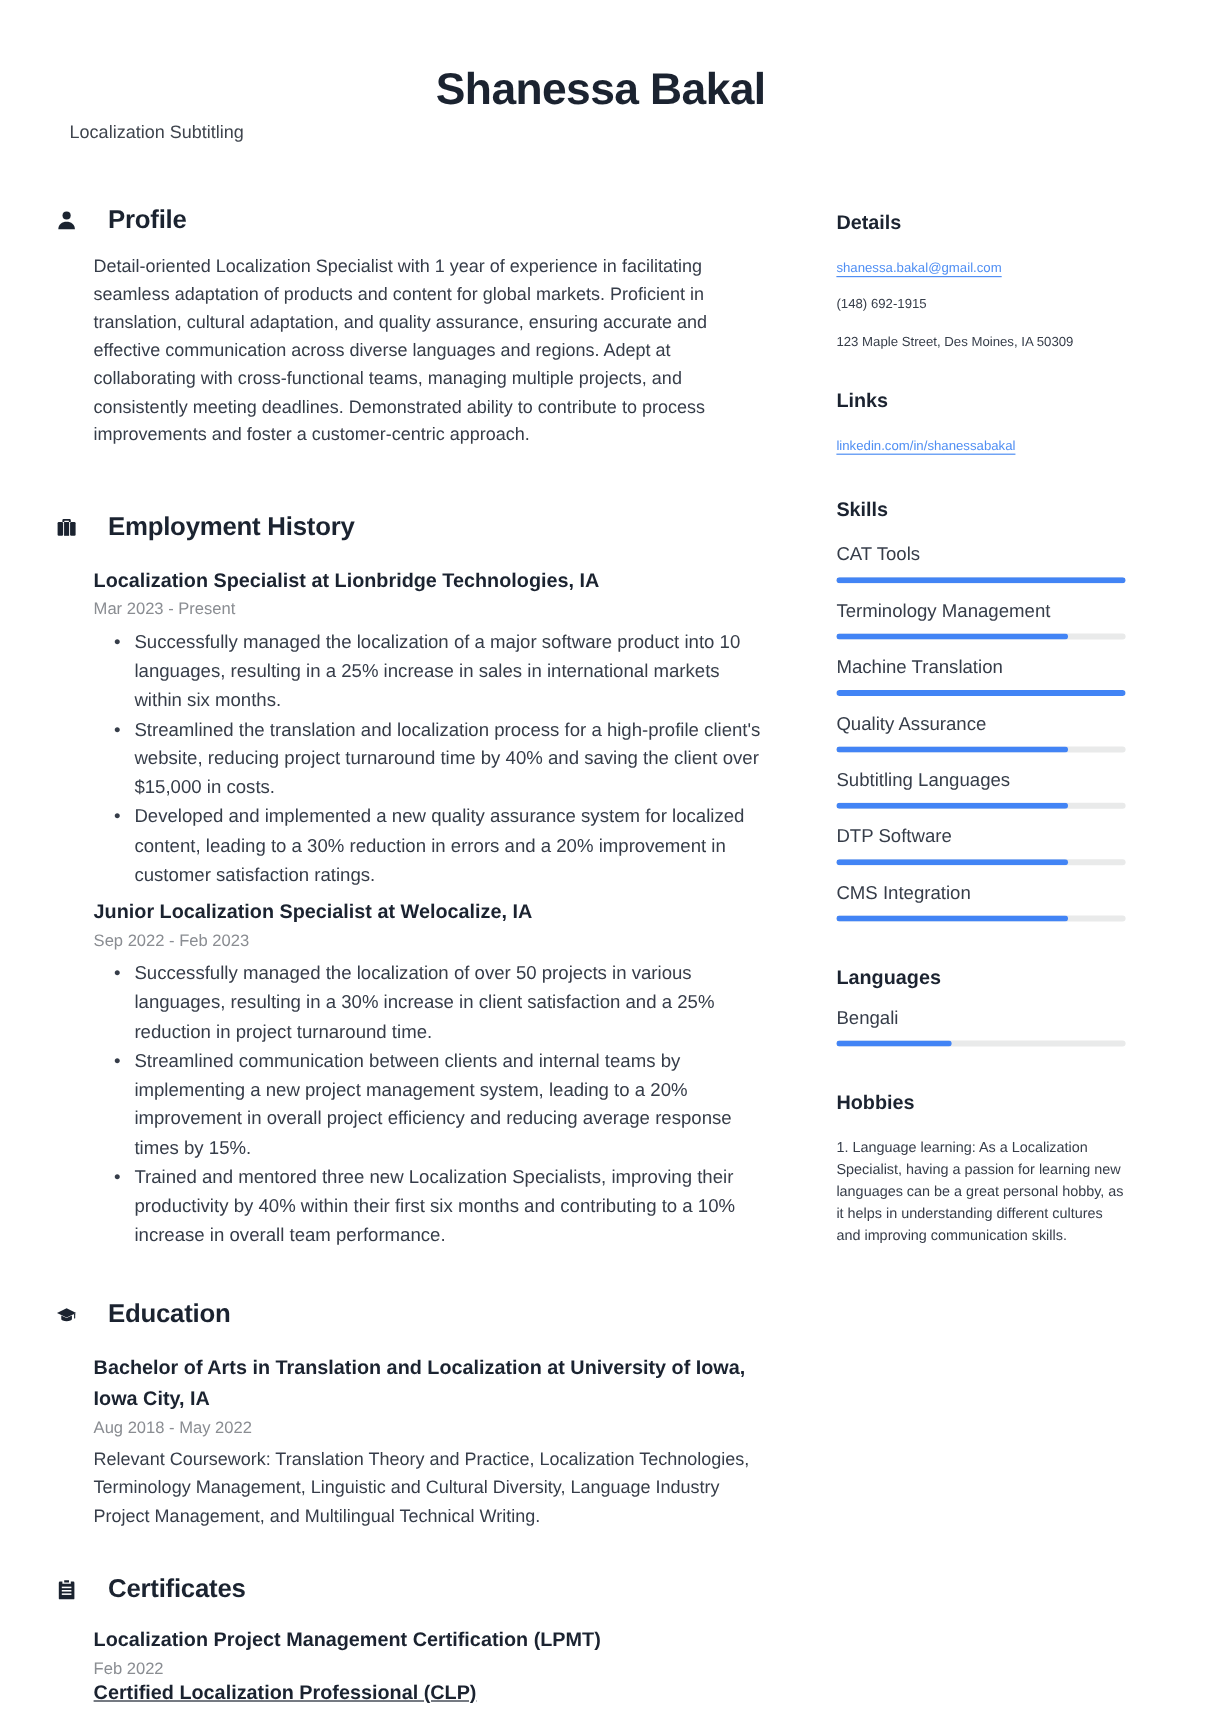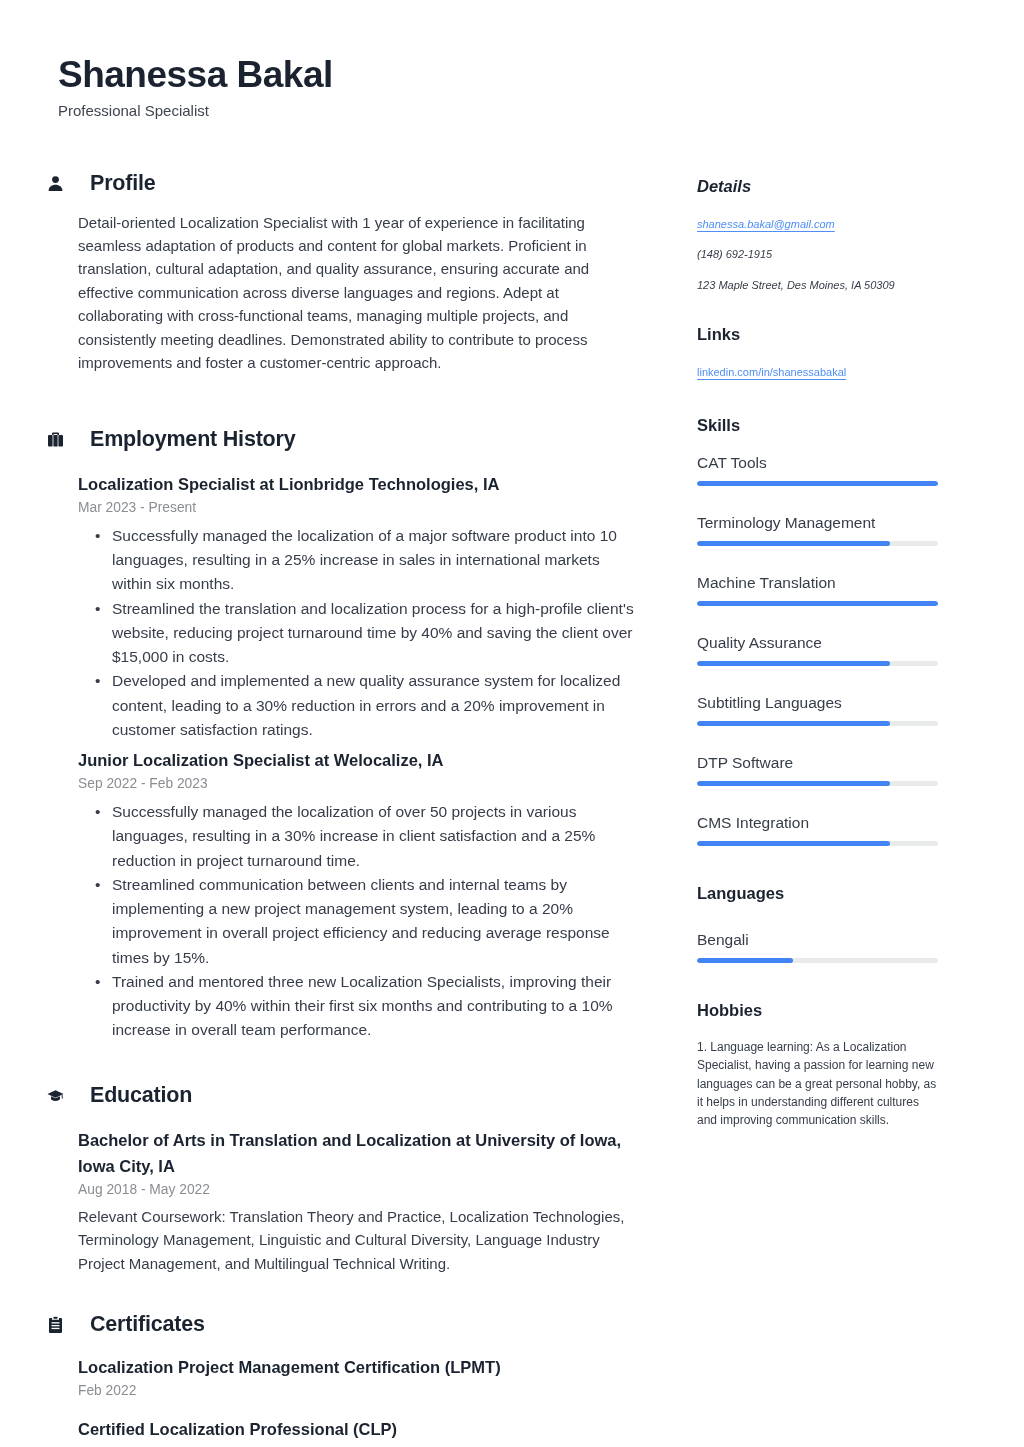--- a/index.html
+++ b/index.html
@@ -1,62 +1,62 @@
 <!DOCTYPE html>
 <html><head>
 <meta charset="utf-8">
 <style>
   html,body{margin:0;padding:0;background:#ffffff;}
   .page{position:relative;width:1024px;height:1447px;background:#ffffff;overflow:hidden;
         font-family:"Liberation Sans",sans-serif;color:#363d49;}
   
   .main{position:absolute;left:47px;top:0;width:591px;}
   .header{margin:54px 0 0 11px;}
-  .name{font-size:37px;font-weight:700;color:#1b2330;letter-spacing:-0.5px;line-height:1.15;margin:0;}
+  .name{font-size:37px;font-weight:700;color:#1b2330;letter-spacing:-0.5px;line-height:1.15;margin:0;text-align:right;}
   .job-subtitle{font-size:15px;color:#3f454e;margin-top:5px;}
   .section{margin-top:52px;}
   .section-head{display:flex;align-items:center;gap:26px;}
   .section-head .icon{width:17px;height:17px;flex:none;display:flex;align-items:center;justify-content:center;}
   .section-head h2{font-size:21.5px;font-weight:700;color:#1b2330;margin:0;letter-spacing:-0.2px;}
   .section-body{padding-left:31px;}
   .para{font-size:15px;line-height:1.565;margin-top:15px;color:#363d49;}
   .entry-title{font-size:16.5px;font-weight:700;color:#1b2330;line-height:1.58;margin-top:19px;}
   .entry-dates{font-size:13.8px;color:#8a8d92;margin-top:3px;}
   .bullets{margin:9px 0 0 0;padding:0;list-style:none;}
   .bullets li{display:flex;margin-left:17px;font-size:15.5px;line-height:1.565;color:#363d49;}
   .bullets .dot{width:17px;flex:none;}
   .tight{margin-top:5px;}
   
   .sidebar{position:absolute;left:697px;top:0;width:241px;}
   .side-head{font-size:16.5px;font-weight:700;color:#1b2330;margin:0;}
   .side-text{font-size:11px;line-height:1.48;color:#363d49;}
   a.link{color:#4f8ef3;text-decoration:underline;text-underline-offset:3px;}
   .detail-item{margin-top:14px;}
   .detail-item.first{margin-top:20px;}
-  .skill-item{margin-top:28px;}
+  .skill-item{margin-top:15px;}
   .skill-label{font-size:15.5px;color:#363d49;margin-bottom:9px;}
   .bar{height:5px;background:#e9eaea;border-radius:3px;overflow:hidden;}
   .bar-fill{height:100%;background:#4284f5;border-radius:3px;}
   .mt20{margin-top:20px;}
   .mt32{margin-top:32px;}
   .mt36{margin-top:36px;}
   .mt38{margin-top:38px;}
   .hobby-text{font-size:12px;line-height:1.52;color:#363d49;margin-top:18px;}
   svg{display:block;}
 </style>
 </head>
 <body>
 
 <div class="page">
 
   <div class="main">
 
     <div class="header">
       <h1 class="name">Shanessa Bakal</h1>
-      <div class="job-subtitle">Professional Specialist</div>
+      <div class="job-subtitle">Localization Subtitling</div>
     </div>
 
     <div class="section">
       <div class="section-head">
         <span class="icon">
           <svg width="17" height="17" viewBox="0 0 17 17" fill="#1b2330">
             <circle cx="8.5" cy="4.6" r="3.4"></circle>
             <path d="M1.6 16c0-4.1 3.1-6.2 6.9-6.2s6.9 2.1 6.9 6.2z"></path>
           </svg>
         </span>
@@ -152,30 +152,30 @@
           </svg>
         </span>
         <h2>Certificates</h2>
       </div>
       <div class="section-body">
         <div>
           <div class="entry-title" style="margin-top:17px;">Localization Project Management Certification (LPMT)</div>
           <div class="entry-dates">Feb 2022</div>
         </div>
         <div>
-          <div class="entry-title" style="margin-top:18px;">Certified Localization Professional (CLP)</div>
+          <div class="entry-title" style="margin-top:0;text-decoration:underline;">Certified Localization Professional (CLP)</div>
         </div>
       </div>
     </div>
 
   </div>
 
   <div class="sidebar">
 
-    <div style="margin-top:177px;font-style:italic;">
+    <div style="margin-top:177px;">
       <h3 class="side-head">Details</h3>
       <div class="detail-item first side-text">
         <a class="link" href="#">shanessa.bakal@gmail.com</a>
       </div>
       <div class="detail-item side-text">(148) 692-1915</div>
       <div class="detail-item side-text">123 Maple Street, Des Moines, IA 50309</div>
     </div>
 
     <div class="mt32">
       <h3 class="side-head">Links</h3>

